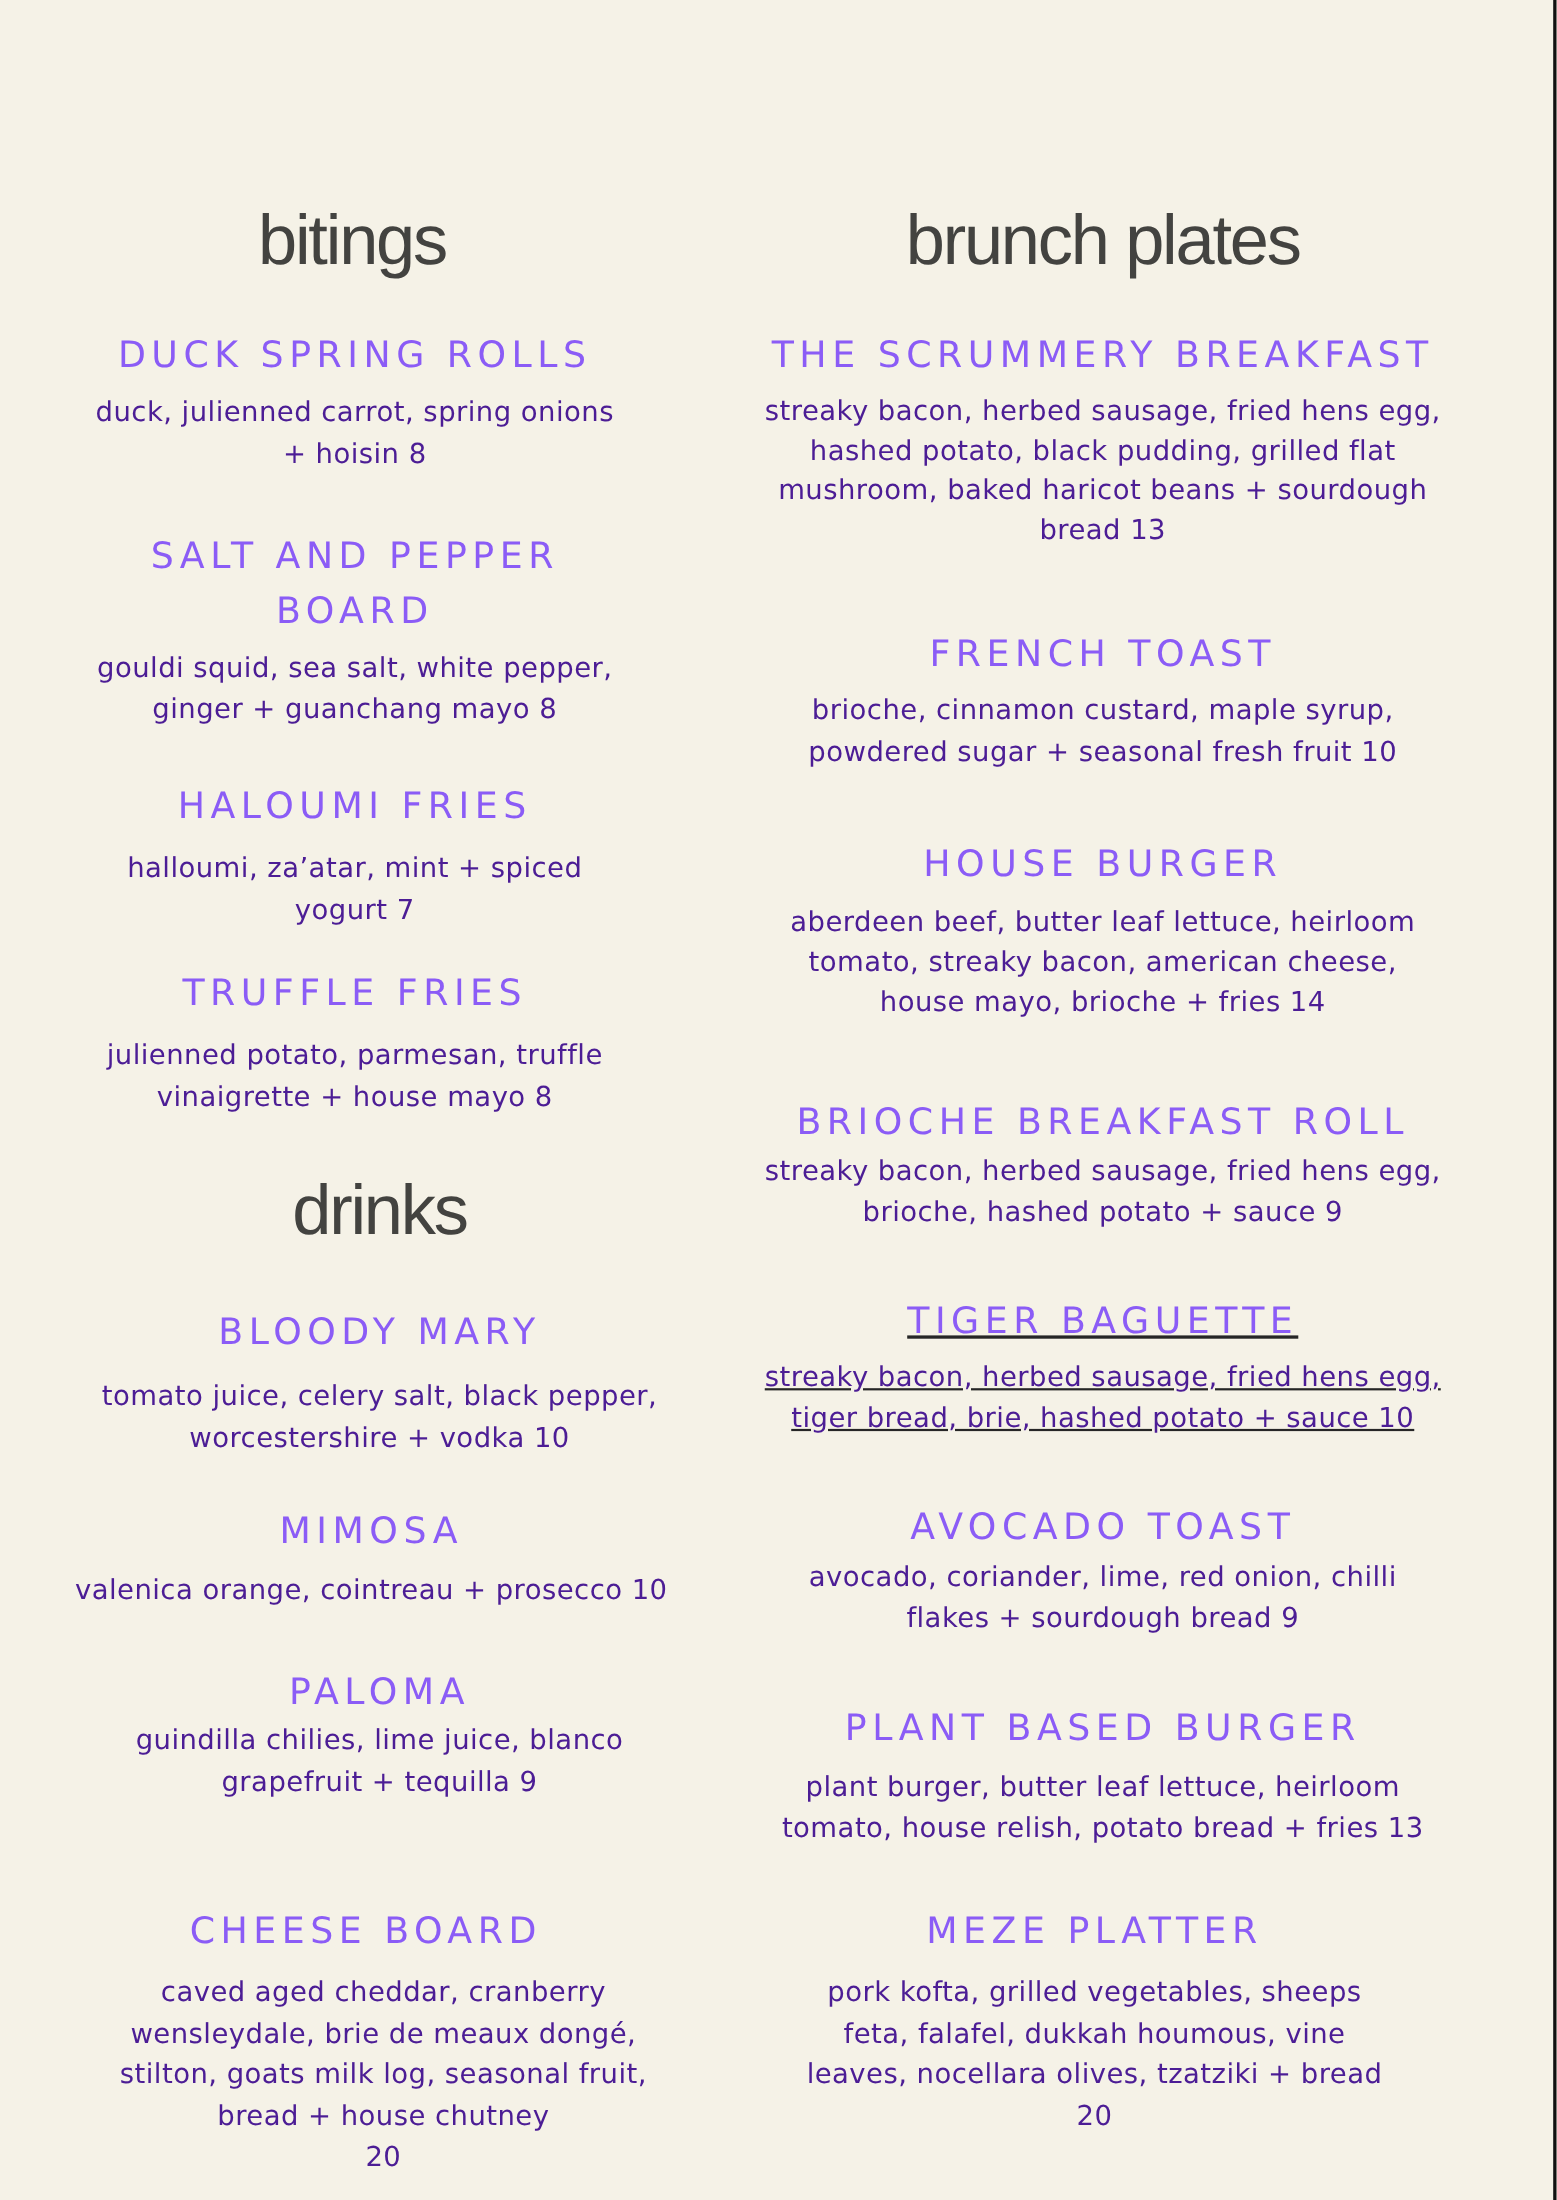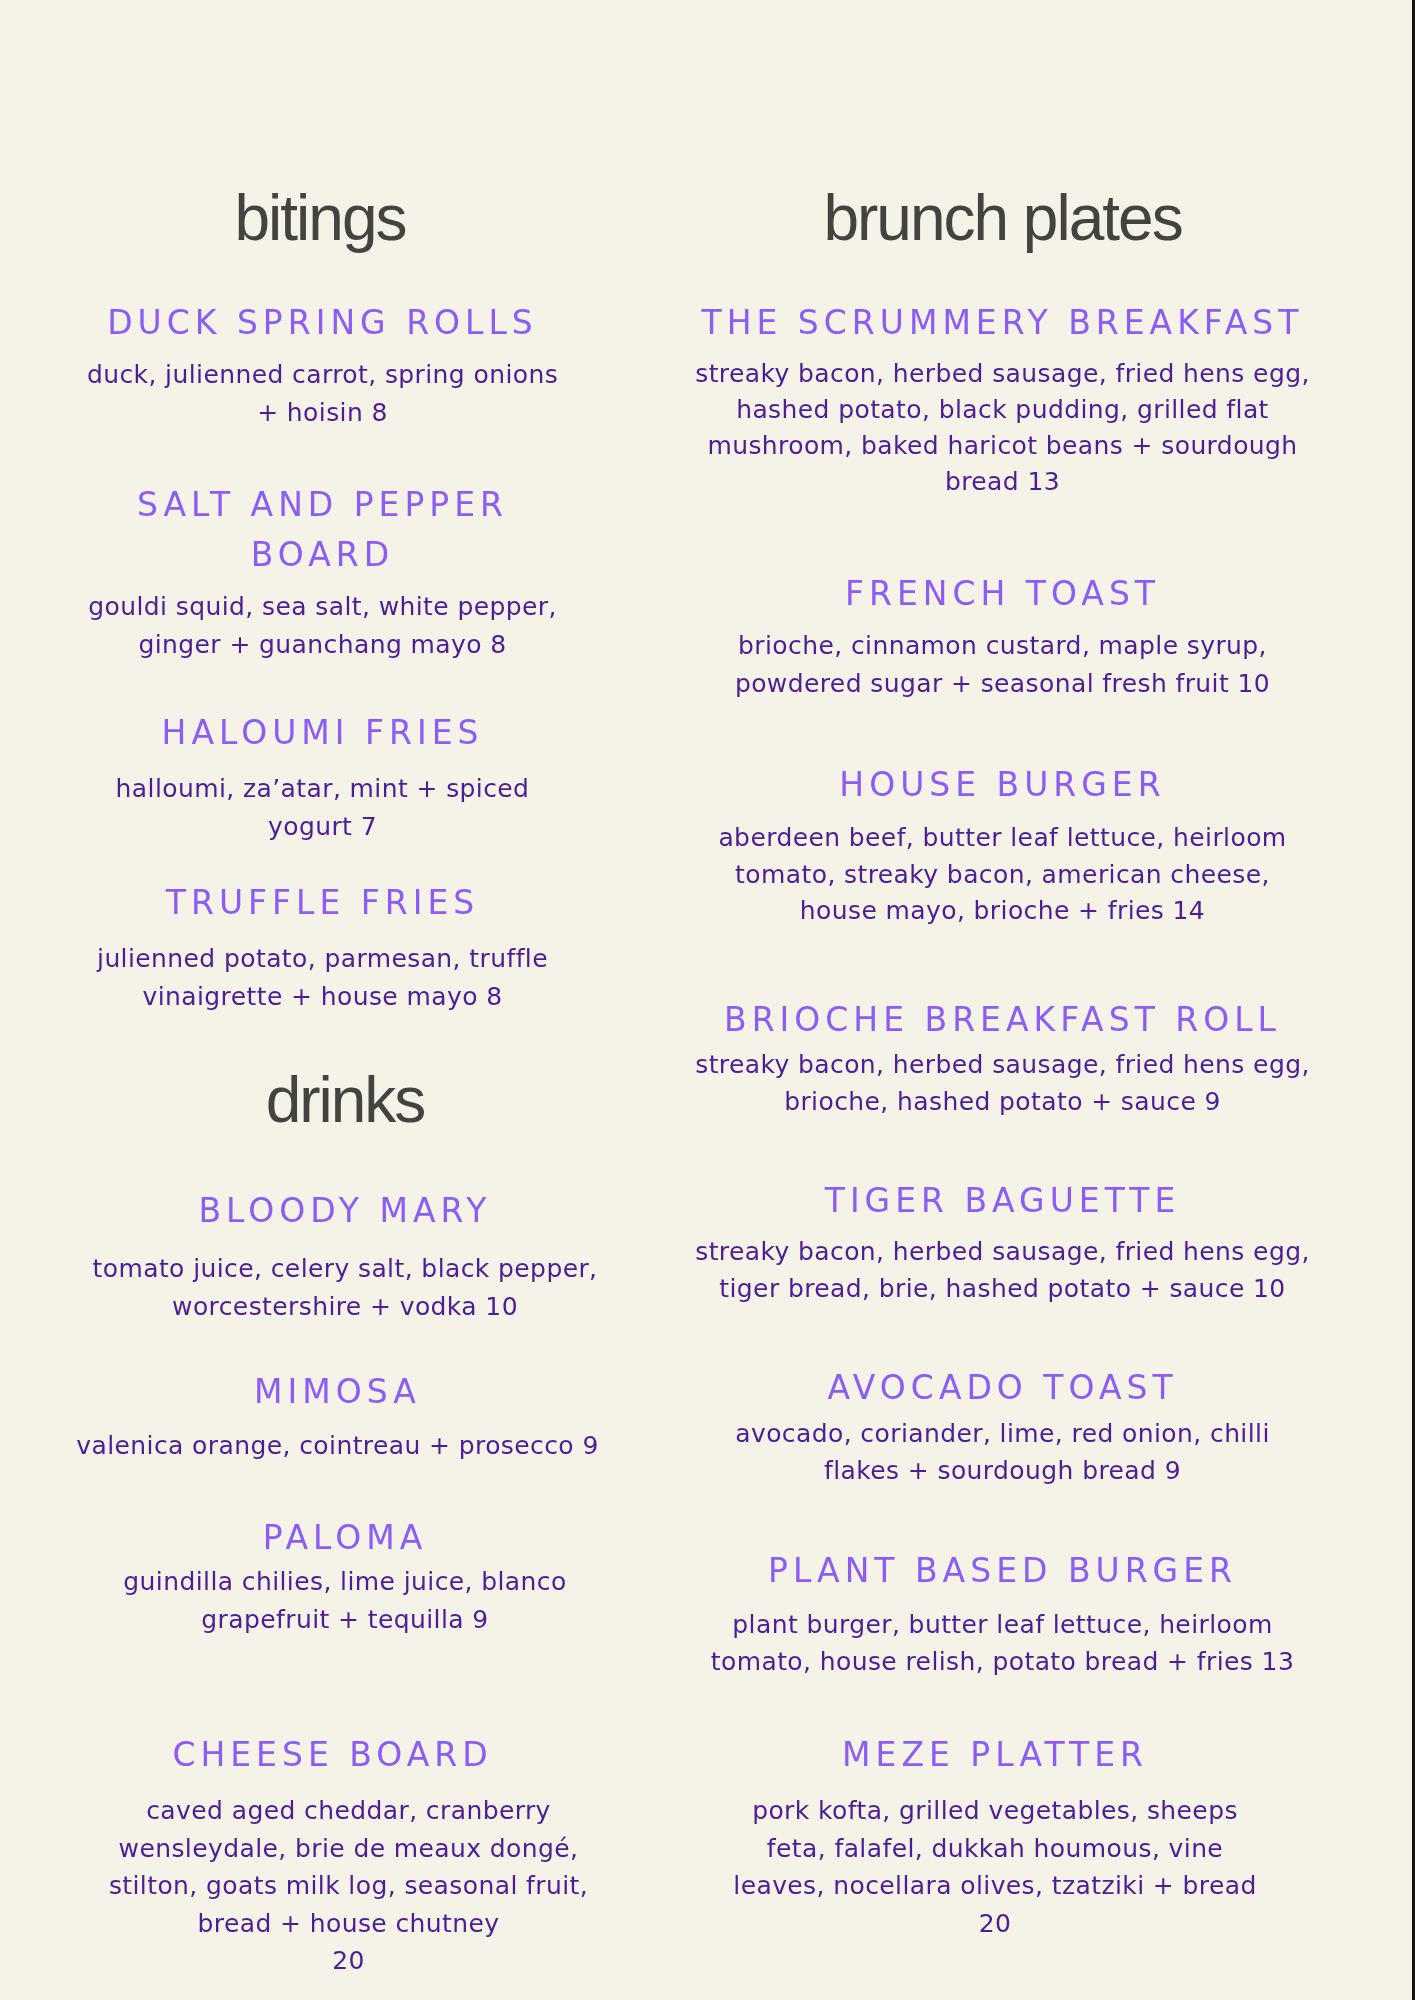--- a/index.html
+++ b/index.html
@@ -62,21 +62,21 @@
 <h2 class="heading" style="left:0; width:690px; top:1068px; margin:0;">drinks</h2>
 
 <div class="item" style="left:0; width:690px; top:1186px;">
   <div class="name">BLOODY MARY</div>
   <div class="desc" style="margin-top:14px;">tomato juice, celery salt, black pepper,
 worcestershire + vodka 10</div>
 </div>
 
 <div class="item" style="left:0; width:675px; top:1367px;">
   <div class="name">MIMOSA</div>
-  <div class="desc" style="margin-top:10px;">valenica orange, cointreau + prosecco 9</div>
+  <div class="desc" style="margin-top:10px;">valenica orange, cointreau + prosecco 10</div>
 </div>
 
 <div class="item" style="left:0; width:690px; top:1513px;">
   <div class="name">PALOMA</div>
   <div class="desc" style="margin-top:0;">guindilla chilies, lime juice, blanco
 grapefruit + tequilla 9</div>
 </div>
 
 <div class="item" style="left:0; width:665px; top:1730px;">
   <div class="name">CHEESE BOARD</div>
@@ -109,21 +109,21 @@
 tomato, streaky bacon, american cheese,
 house mayo, brioche + fries  14</div>
 </div>
 
 <div class="item" style="left:650px; width:705px; top:995px;">
   <div class="name">BRIOCHE BREAKFAST ROLL</div>
   <div class="desc" style="line-height:36.5px; margin-top:2px;">streaky bacon, herbed sausage, fried hens egg,
 brioche, hashed potato + sauce 9</div>
 </div>
 
-<div class="item" style="left:650px; width:705px; top:1176px;">
+<div class="item" style="left:650px; width:705px; top:1176px;text-decoration:underline;">
   <div class="name">TIGER BAGUETTE</div>
   <div class="desc" style="line-height:36.5px; margin-top:8px;">streaky bacon, herbed sausage, fried hens egg,
 tiger bread, brie, hashed potato + sauce 10</div>
 </div>
 
 <div class="item" style="left:650px; width:705px; top:1363px;">
   <div class="name">AVOCADO TOAST</div>
   <div class="desc" style="line-height:37px; margin-top:2px;">avocado, coriander, lime, red onion, chilli
 flakes + sourdough bread 9</div>
 </div>

